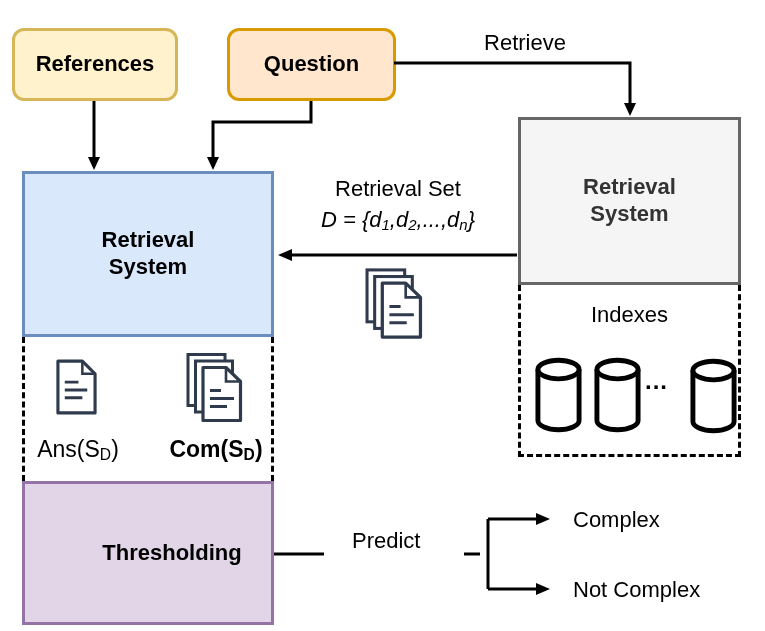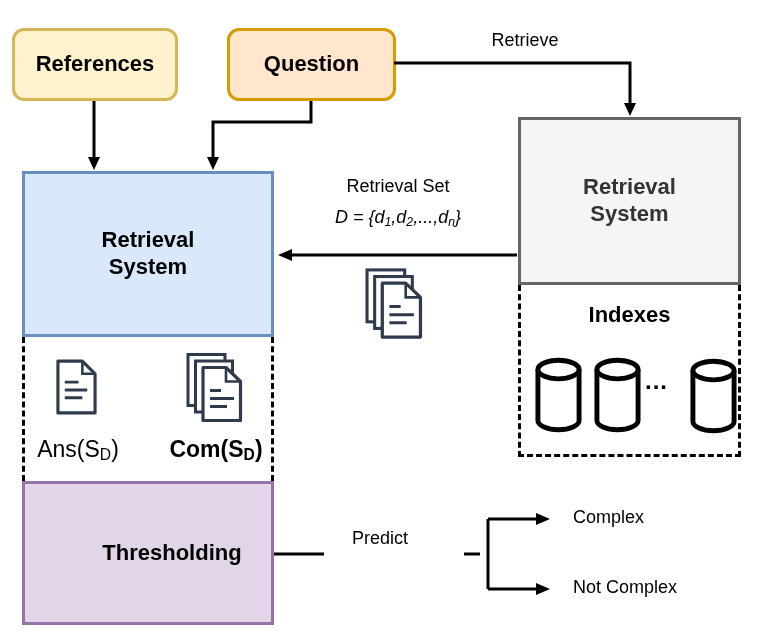--- a/index.html
+++ b/index.html
@@ -26,25 +26,25 @@
     background:#E1D5E7; border:3px solid #9673A6;padding-left:48px; }
   .wrap-134 { width:134px; }
   .wrap-124 { width:124px; }
 
   .dashed-sides { position:absolute; z-index:5;
     border-left:3px dashed #000; border-right:3px dashed #000; }
   .signals-region { left:22px; top:337px; width:252px; height:144px; }
   .indexes-region { left:518px; top:285px; width:223px; height:172px;
     border-bottom:3px dashed #000; }
   .indexes-title { position:absolute; top:17px; left:0; right:0;
-    text-align:center; font-weight:bold; font-size:22px; color:#000; }
+    text-align:center; font-weight:normal; font-size:22px; color:#000; }
 
   .connectors { position:absolute; left:0; top:0; z-index:30; pointer-events:none; }
 
-  .label { position:absolute; font-size:18px; color:#000; z-index:20; line-height:1.18; }
+  .label { position:absolute; font-size:22px; color:#000; z-index:20; line-height:1.18; }
   .center { text-align:center; }
   .retrieve-label { left:455px; top:30px; width:140px; }
   .rset-title { left:300px; top:176px; width:196px; }
   .rset-formula { left:288px; top:207px; width:220px; font-style:italic; }
   .predict-label { left:352px; top:528px; }
   .complex-label { left:573px; top:507px; }
   .notcomplex-label { left:573px; top:577px; }
   .ans-label { left:20px; top:436px; width:116px; font-size:23px; }
   .com-label { left:158px; top:436px; width:116px; font-size:23px;font-weight:bold; }
   .dots-label { left:124px; top:84px; position:absolute; font-weight:bold;

